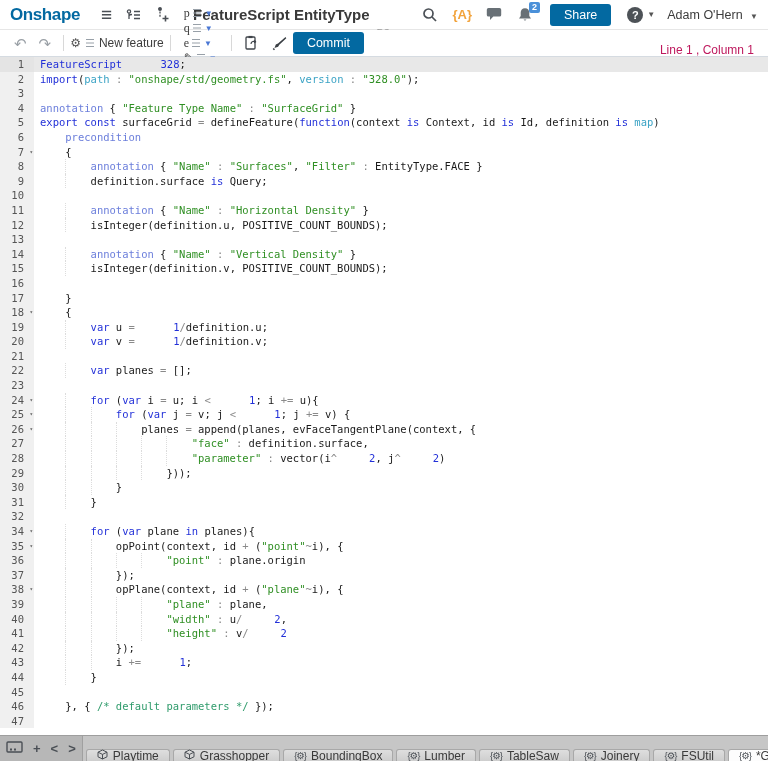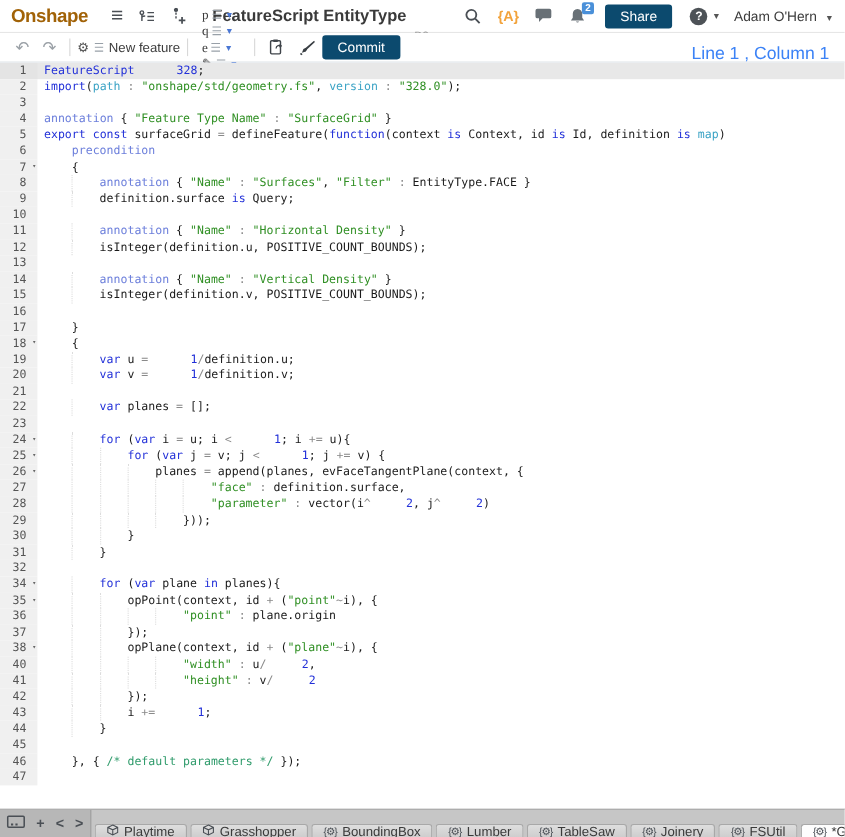--- a/index.html
+++ b/index.html
@@ -3,52 +3,52 @@
 <meta charset="utf-8">
 <style>
   * { margin:0; padding:0; box-sizing:border-box; }
   html,body { width:768px; height:761px; overflow:hidden; background:#fff;
               font-family:"Liberation Sans", sans-serif; color:#3c3c3c; }
   .app { width:768px; height:761px; display:flex; flex-direction:column; }
 
   
   .hdr { height:30px; display:flex; align-items:center; padding:0 10px 0 10px;
          border-bottom:1px solid #e6e6e6; background:#fff; flex:0 0 30px; }
-  .logo { font-size:17px; font-weight:bold; color:#a16207; letter-spacing:-0.4px; margin-right:14px; }
+  .logo { font-size:17px; font-weight:bold; color:#0369a1; letter-spacing:-0.4px; margin-right:14px; }
   .hicon { display:inline-flex; align-items:center; justify-content:center; margin:0 7px; cursor:pointer; }
   .burger { font-size:19px; font-weight:bold; color:#4a4f55; line-height:1; }
   .title { font-size:15px; font-weight:bold; color:#3a3a3a; margin-left:16px; white-space:nowrap; }
   .ver { font-size:11px; color:#9b9b9b; margin-left:7px; font-weight:normal;margin-top:36px; }
   .hdr .spacer { flex:1; }
   .fsA { color:#f2a33c; font-weight:bold; font-size:13px; }
   .bellwrap { position:relative; }
   .badge { position:absolute; top:-5px; right:-7px; background:#4a90d9; color:#fff;
            font-size:9px; line-height:11px; padding:0 3px; border-radius:2px; font-weight:bold; }
-  .btn-blue { background:#0c4a6e; color:#fff; border:none; border-radius:3px;
+  .btn-blue { background:#0369a1; color:#fff; border:none; border-radius:3px;
               font-size:12.5px; padding:4px 14px; font-family:inherit; cursor:pointer; }
   .share { margin:0 10px; }
   .helpwrap { display:flex; align-items:center; margin:0 6px; cursor:pointer; }
   .helpcirc { width:16px; height:16px; border-radius:50%; background:#4d5257; color:#fff;
               font-size:11px; font-weight:bold; display:flex; align-items:center; justify-content:center; }
   .caret { font-size:8px; color:#555; margin-left:4px; }
   .uname { font-size:12.5px; color:#3c3c3c; margin-left:6px; cursor:pointer; white-space:nowrap; }
 
   
   .tb { height:27px; display:flex; align-items:center; padding:0 8px;
         border-bottom:1px solid #d5dbe1; background:#fff; flex:0 0 27px; }
   .tbicon { display:inline-flex; align-items:center; margin:0 6px; cursor:pointer; }
   .uarr { font-size:15px; color:#9aa0a6; line-height:1; }
   .vsep { width:1px; height:16px; background:#d8d8d8; margin:0 6px; }
   .nf { display:flex; align-items:center; gap:5px; font-size:12px; color:#3c3c3c; cursor:pointer; }
   .gear { font-size:12px; color:#555; line-height:1; }
   .snip { display:flex; align-items:center; gap:3px; margin:0 7px; cursor:pointer; }
   .snip .gl { font-size:12px; color:#3c3c3c; font-family:"Liberation Serif", serif; }
   .snip .caret { color:#4a77d4; margin-left:1px; }
   .tb .spacer { flex:1; }
-  .cursorpos { font-size:16px; color:#3b82f6; margin-right:6px; white-space:nowrap;margin-top:14px; }
+  .cursorpos { font-size:12px; color:#be185d; margin-right:6px; white-space:nowrap;margin-top:14px; }
 
   
   .ed { flex:1 1 auto; overflow:hidden; background:#fff; position:relative;
         font-family:"DejaVu Sans Mono", monospace; font-size:10.5px; }
   .cl { display:flex; height:14.6px; line-height:14.6px; white-space:pre; }
   .cl.active { background:#e8e8e8; }
   .gut { flex:0 0 34px; width:34px; background:#f0f0f0; color:#555; text-align:right;
          padding-right:10px; position:relative; font-size:10.5px; }
   .cl.active .gut { background:#e4e4e4; }
   .fold { position:absolute; right:1px; top:0; font-size:6px; color:#666; line-height:14.6px; cursor:pointer; }
@@ -235,20 +235,21 @@
         <div class="cl"><span class="gut">28</span><span class="code"><span class="ind ind0"></span><span class="ind"></span><span class="ind"></span><span class="ind"></span><span class="ind"></span><span class="ind"></span><span class="tk-str">"parameter"</span><span class="tk-op"> : </span><span class="tk-pl">vector(i</span><span class="tk-op">^</span><span class="tk-num">2</span><span class="tk-pl">, j</span><span class="tk-op">^</span><span class="tk-num">2</span><span class="tk-pl">)</span></span></div>
         <div class="cl"><span class="gut">29</span><span class="code"><span class="ind ind0"></span><span class="ind"></span><span class="ind"></span><span class="ind"></span><span class="ind"></span><span class="tk-pl">}));</span></span></div>
         <div class="cl"><span class="gut">30</span><span class="code"><span class="ind ind0"></span><span class="ind"></span><span class="ind"></span><span class="tk-pl">}</span></span></div>
         <div class="cl"><span class="gut">31</span><span class="code"><span class="ind ind0"></span><span class="ind"></span><span class="tk-pl">}</span></span></div>
         <div class="cl"><span class="gut">32</span><span class="code"></span></div>
         <div class="cl"><span class="gut">34<span class="fold">▾</span></span><span class="code"><span class="ind ind0"></span><span class="ind"></span><span class="tk-kw">for</span><span class="tk-pl"> (</span><span class="tk-kw">var</span><span class="tk-pl"> plane </span><span class="tk-kw">in</span><span class="tk-pl"> planes){</span></span></div>
         <div class="cl"><span class="gut">35<span class="fold">▾</span></span><span class="code"><span class="ind ind0"></span><span class="ind"></span><span class="ind"></span><span class="tk-pl">opPoint(context, id </span><span class="tk-op">+</span><span class="tk-pl"> (</span><span class="tk-str">"point"</span><span class="tk-op">~</span><span class="tk-pl">i), {</span></span></div>
         <div class="cl"><span class="gut">36</span><span class="code"><span class="ind ind0"></span><span class="ind"></span><span class="ind"></span><span class="ind"></span><span class="ind"></span><span class="tk-str">"point"</span><span class="tk-op"> : </span><span class="tk-pl">plane.origin</span></span></div>
         <div class="cl"><span class="gut">37</span><span class="code"><span class="ind ind0"></span><span class="ind"></span><span class="ind"></span><span class="tk-pl">});</span></span></div>
         <div class="cl"><span class="gut">38<span class="fold">▾</span></span><span class="code"><span class="ind ind0"></span><span class="ind"></span><span class="ind"></span><span class="tk-pl">opPlane(context, id </span><span class="tk-op">+</span><span class="tk-pl"> (</span><span class="tk-str">"plane"</span><span class="tk-op">~</span><span class="tk-pl">i), {</span></span></div>
+        <div class="cl"><span class="gut">39</span><span class="code"><span class="ind ind0"></span><span class="ind"></span><span class="ind"></span><span class="ind"></span><span class="ind"></span><span class="tk-str">"plane"</span><span class="tk-op"> : </span><span class="tk-pl">plane,</span></span></div>
         <div class="cl"><span class="gut">40</span><span class="code"><span class="ind ind0"></span><span class="ind"></span><span class="ind"></span><span class="ind"></span><span class="ind"></span><span class="tk-str">"width"</span><span class="tk-op"> : </span><span class="tk-pl">u</span><span class="tk-op">/</span><span class="tk-num">2</span><span class="tk-pl">,</span></span></div>
         <div class="cl"><span class="gut">41</span><span class="code"><span class="ind ind0"></span><span class="ind"></span><span class="ind"></span><span class="ind"></span><span class="ind"></span><span class="tk-str">"height"</span><span class="tk-op"> : </span><span class="tk-pl">v</span><span class="tk-op">/</span><span class="tk-num">2</span></span></div>
         <div class="cl"><span class="gut">42</span><span class="code"><span class="ind ind0"></span><span class="ind"></span><span class="ind"></span><span class="tk-pl">});</span></span></div>
         <div class="cl"><span class="gut">43</span><span class="code"><span class="ind ind0"></span><span class="ind"></span><span class="ind"></span><span class="tk-pl">i </span><span class="tk-op">+=</span><span class="tk-pl"> </span><span class="tk-num">1</span><span class="tk-pl">;</span></span></div>
         <div class="cl"><span class="gut">44</span><span class="code"><span class="ind ind0"></span><span class="ind"></span><span class="tk-pl">}</span></span></div>
         <div class="cl"><span class="gut">45</span><span class="code"></span></div>
         <div class="cl"><span class="gut">46</span><span class="code"><span class="ind ind0"></span><span class="tk-pl">}, { </span><span class="tk-com">/* default parameters */</span><span class="tk-pl"> });</span></span></div>
         <div class="cl"><span class="gut">47</span><span class="code"></span></div>
       </div>
   </div>

